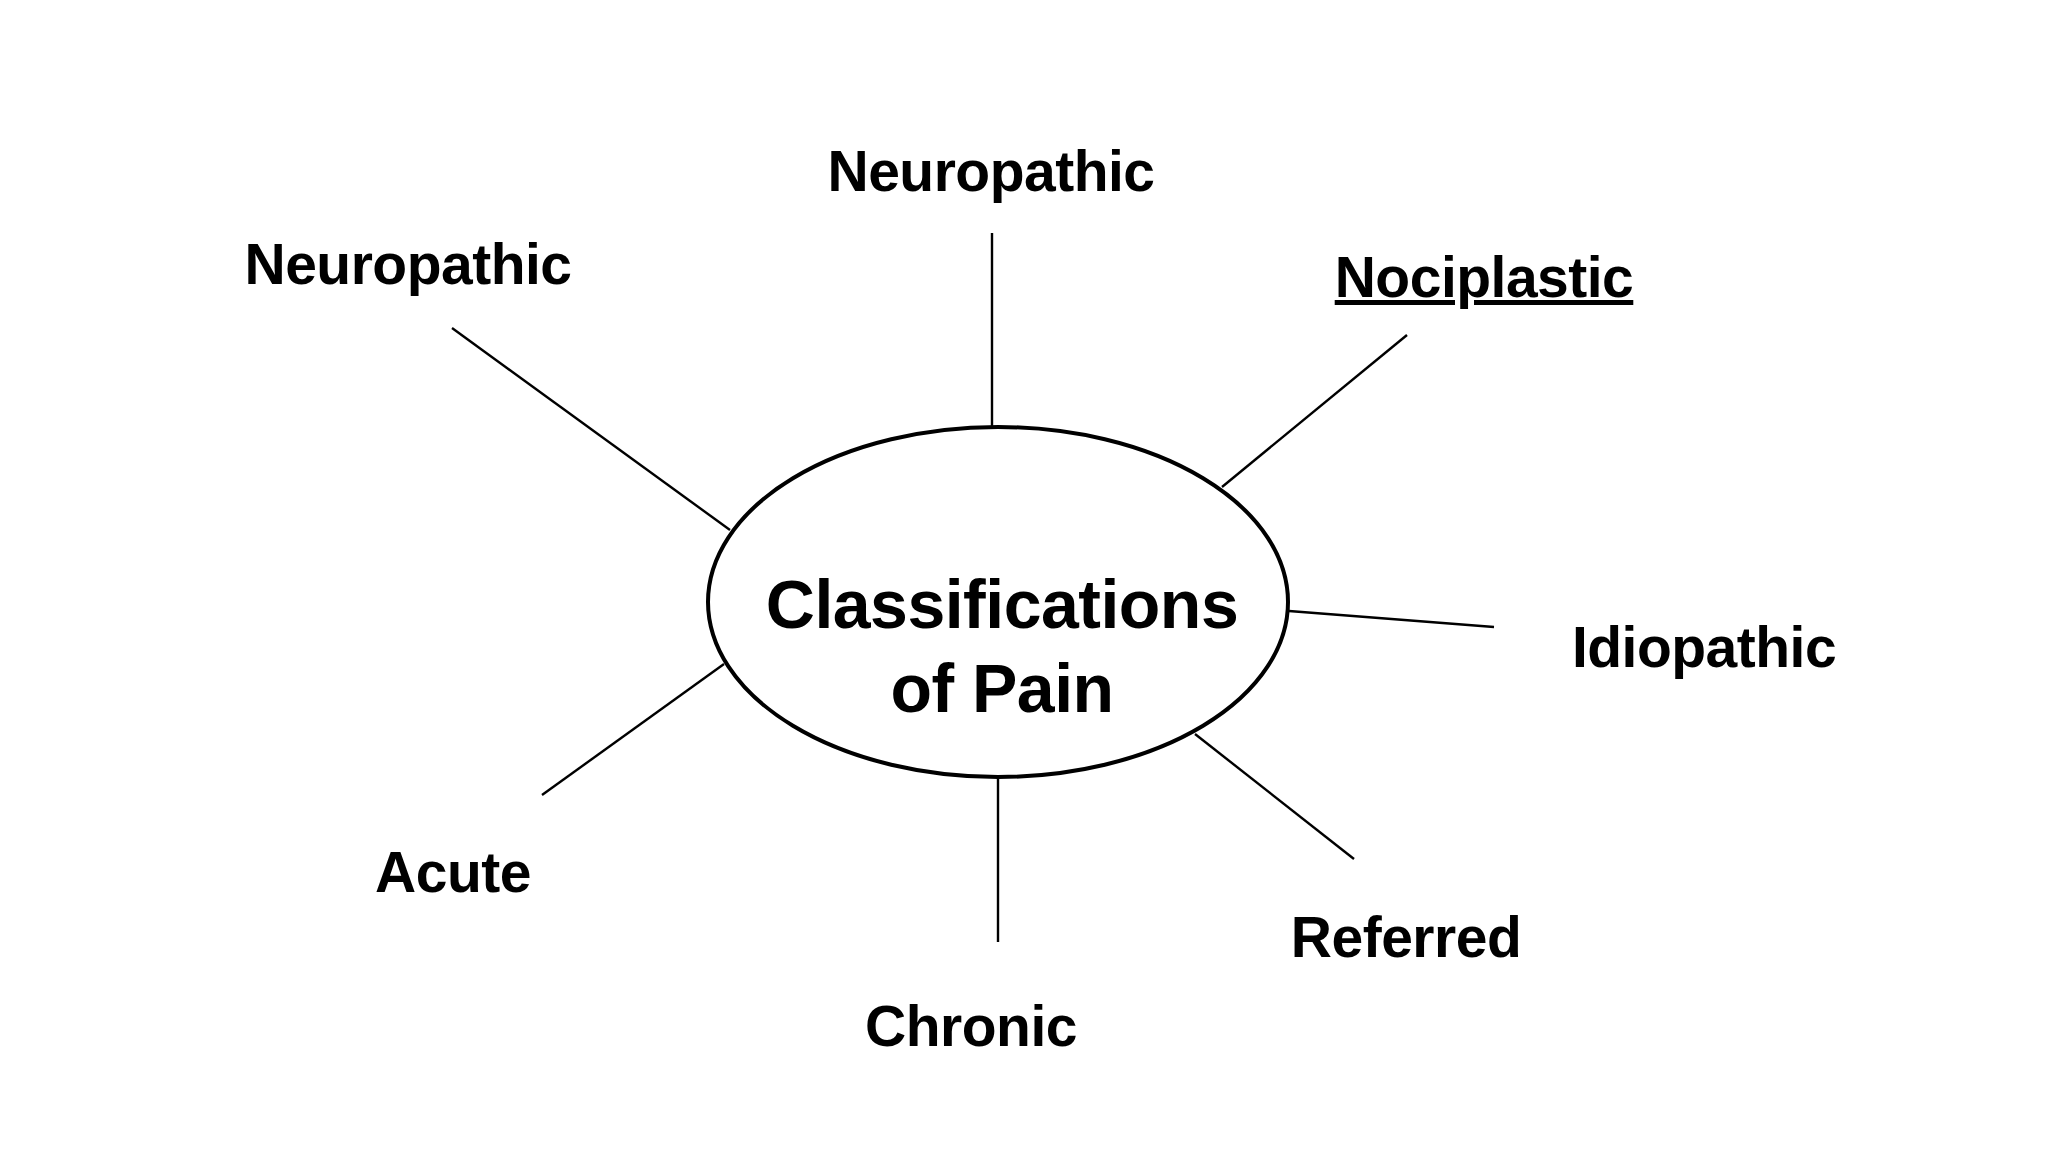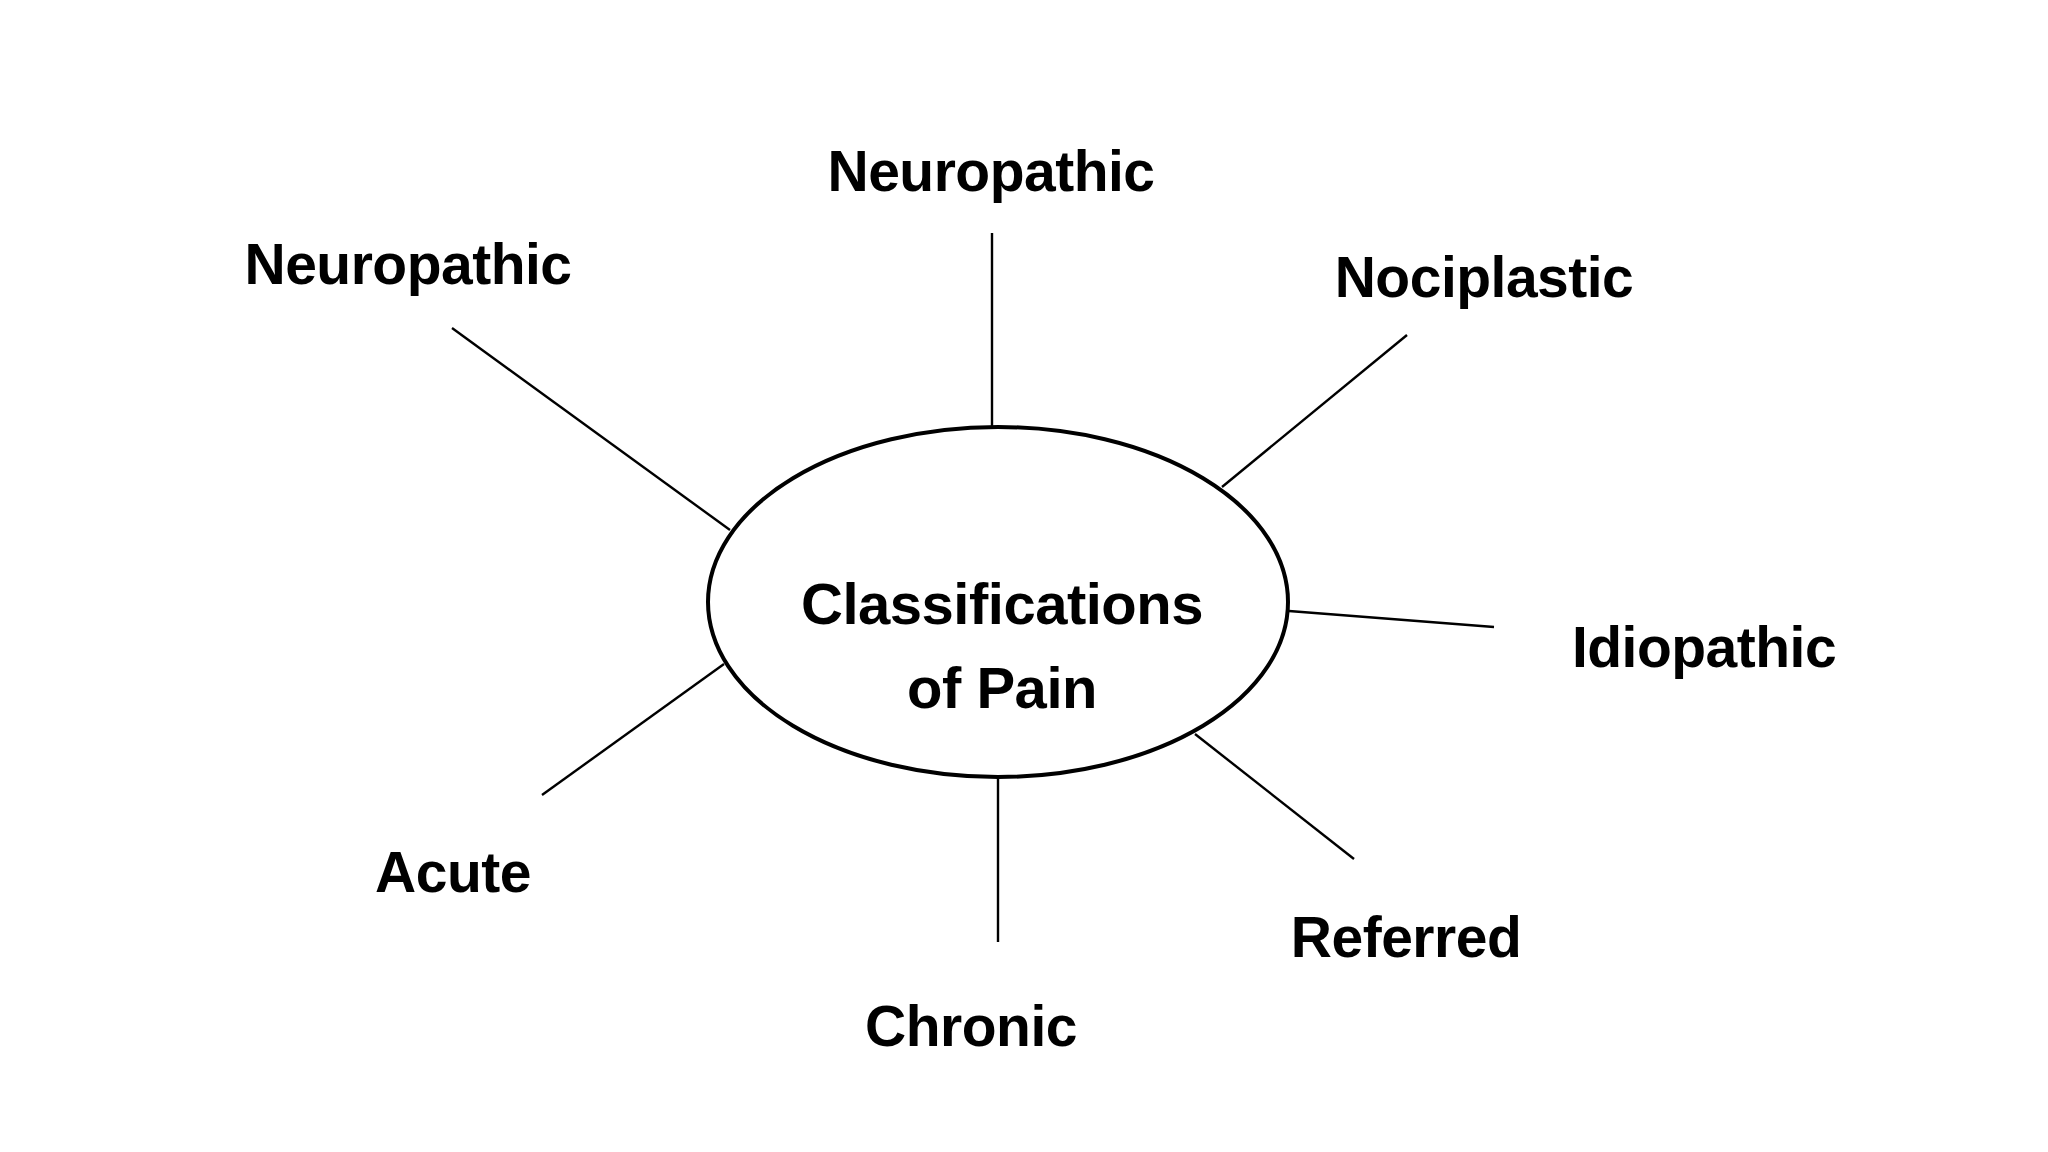--- a/index.html
+++ b/index.html
@@ -31,32 +31,32 @@
     color: var(--ink, #000000);
     letter-spacing: -0.5px;
     white-space: nowrap;
     margin-top: 16px;
   }
   .center-label {
     position: absolute;
     left: 1002px;
     top: 562px;
     transform: translateX(-50%);
-    font-size: 58px;
+    font-size: 68px;
     font-weight: 700;
     line-height: 84px;
     color: var(--ink, #000000);
     letter-spacing: -0.5px;
     text-align: center;
     white-space: nowrap;
   }
   
   .pos-neuropathic { left: 991px;  top: 125px; }
   .pos-nociceptive { left: 408px;  top: 218px; }
-  .pos-nociplastic { left: 1484px; top: 231px; }
+  .pos-nociplastic { left: 1484px; top: 231px; text-decoration: underline; }
   .pos-idiopathic  { left: 1704px; top: 601px; }
   .pos-referred    { left: 1406px; top: 891px; }
   .pos-chronic     { left: 971px;  top: 980px; }
   .pos-acute       { left: 453px;  top: 826px; }
 </style>
 </head>
 <body>
 
 <div id="canvas">
 

